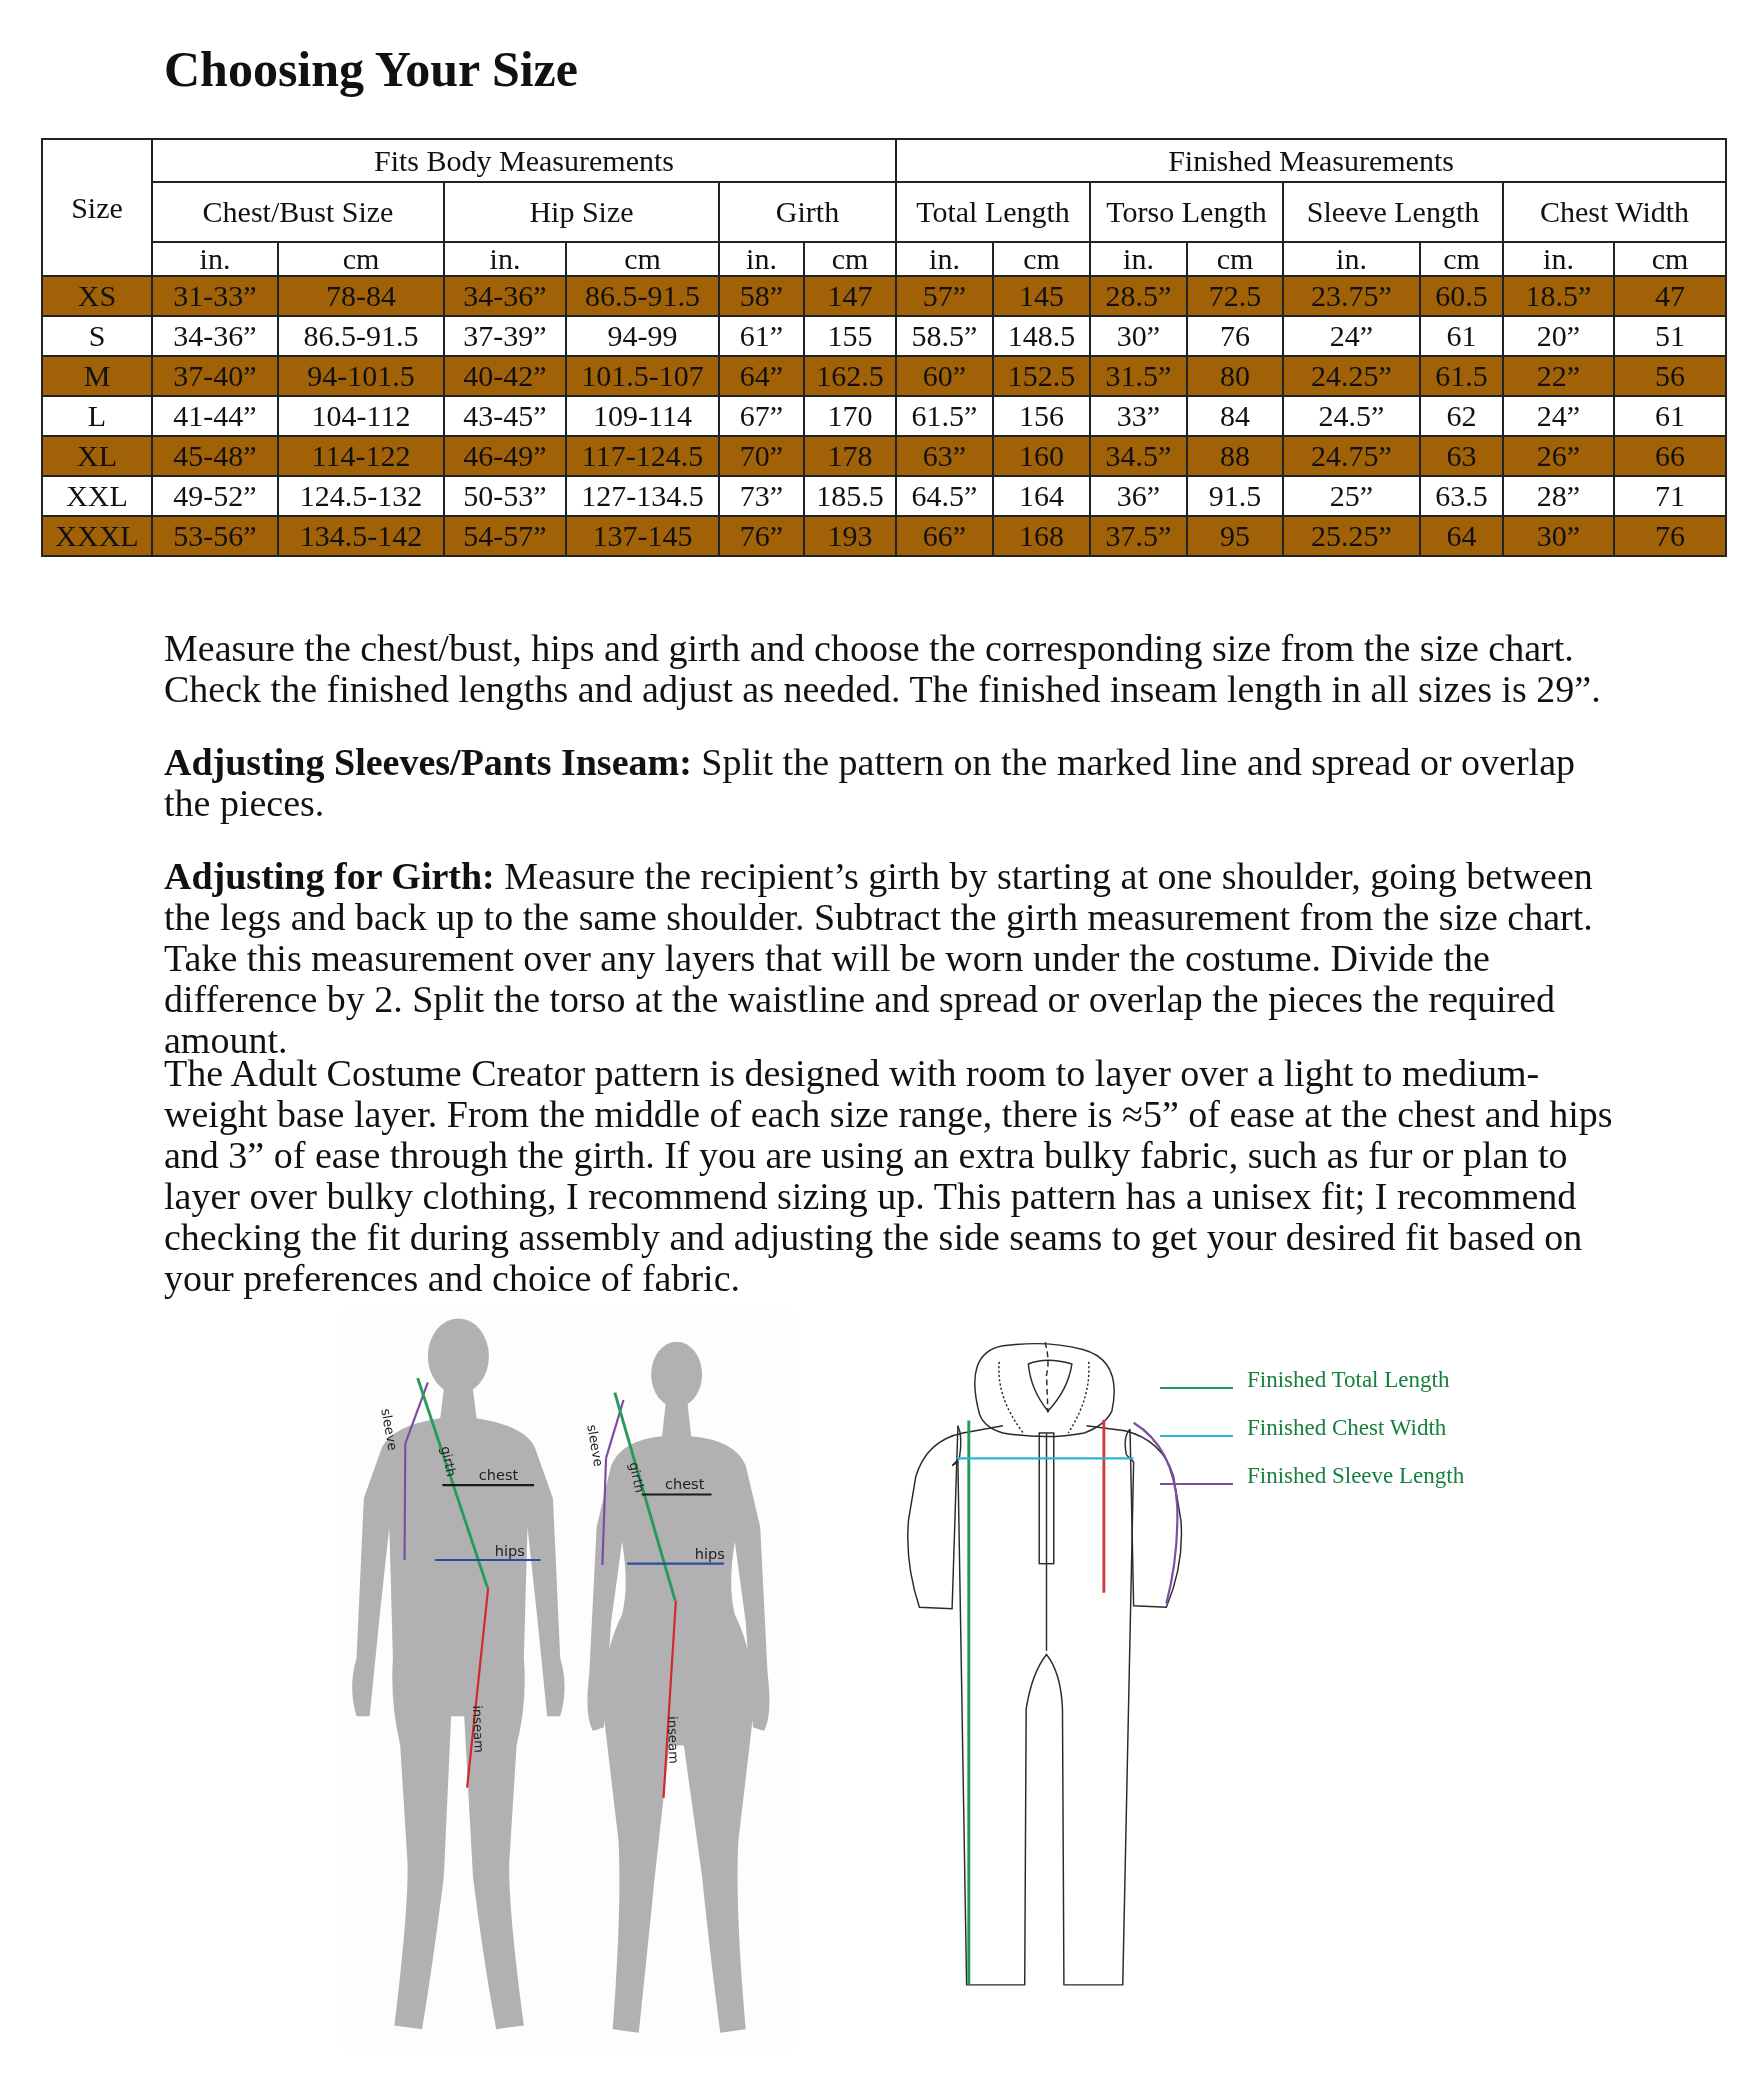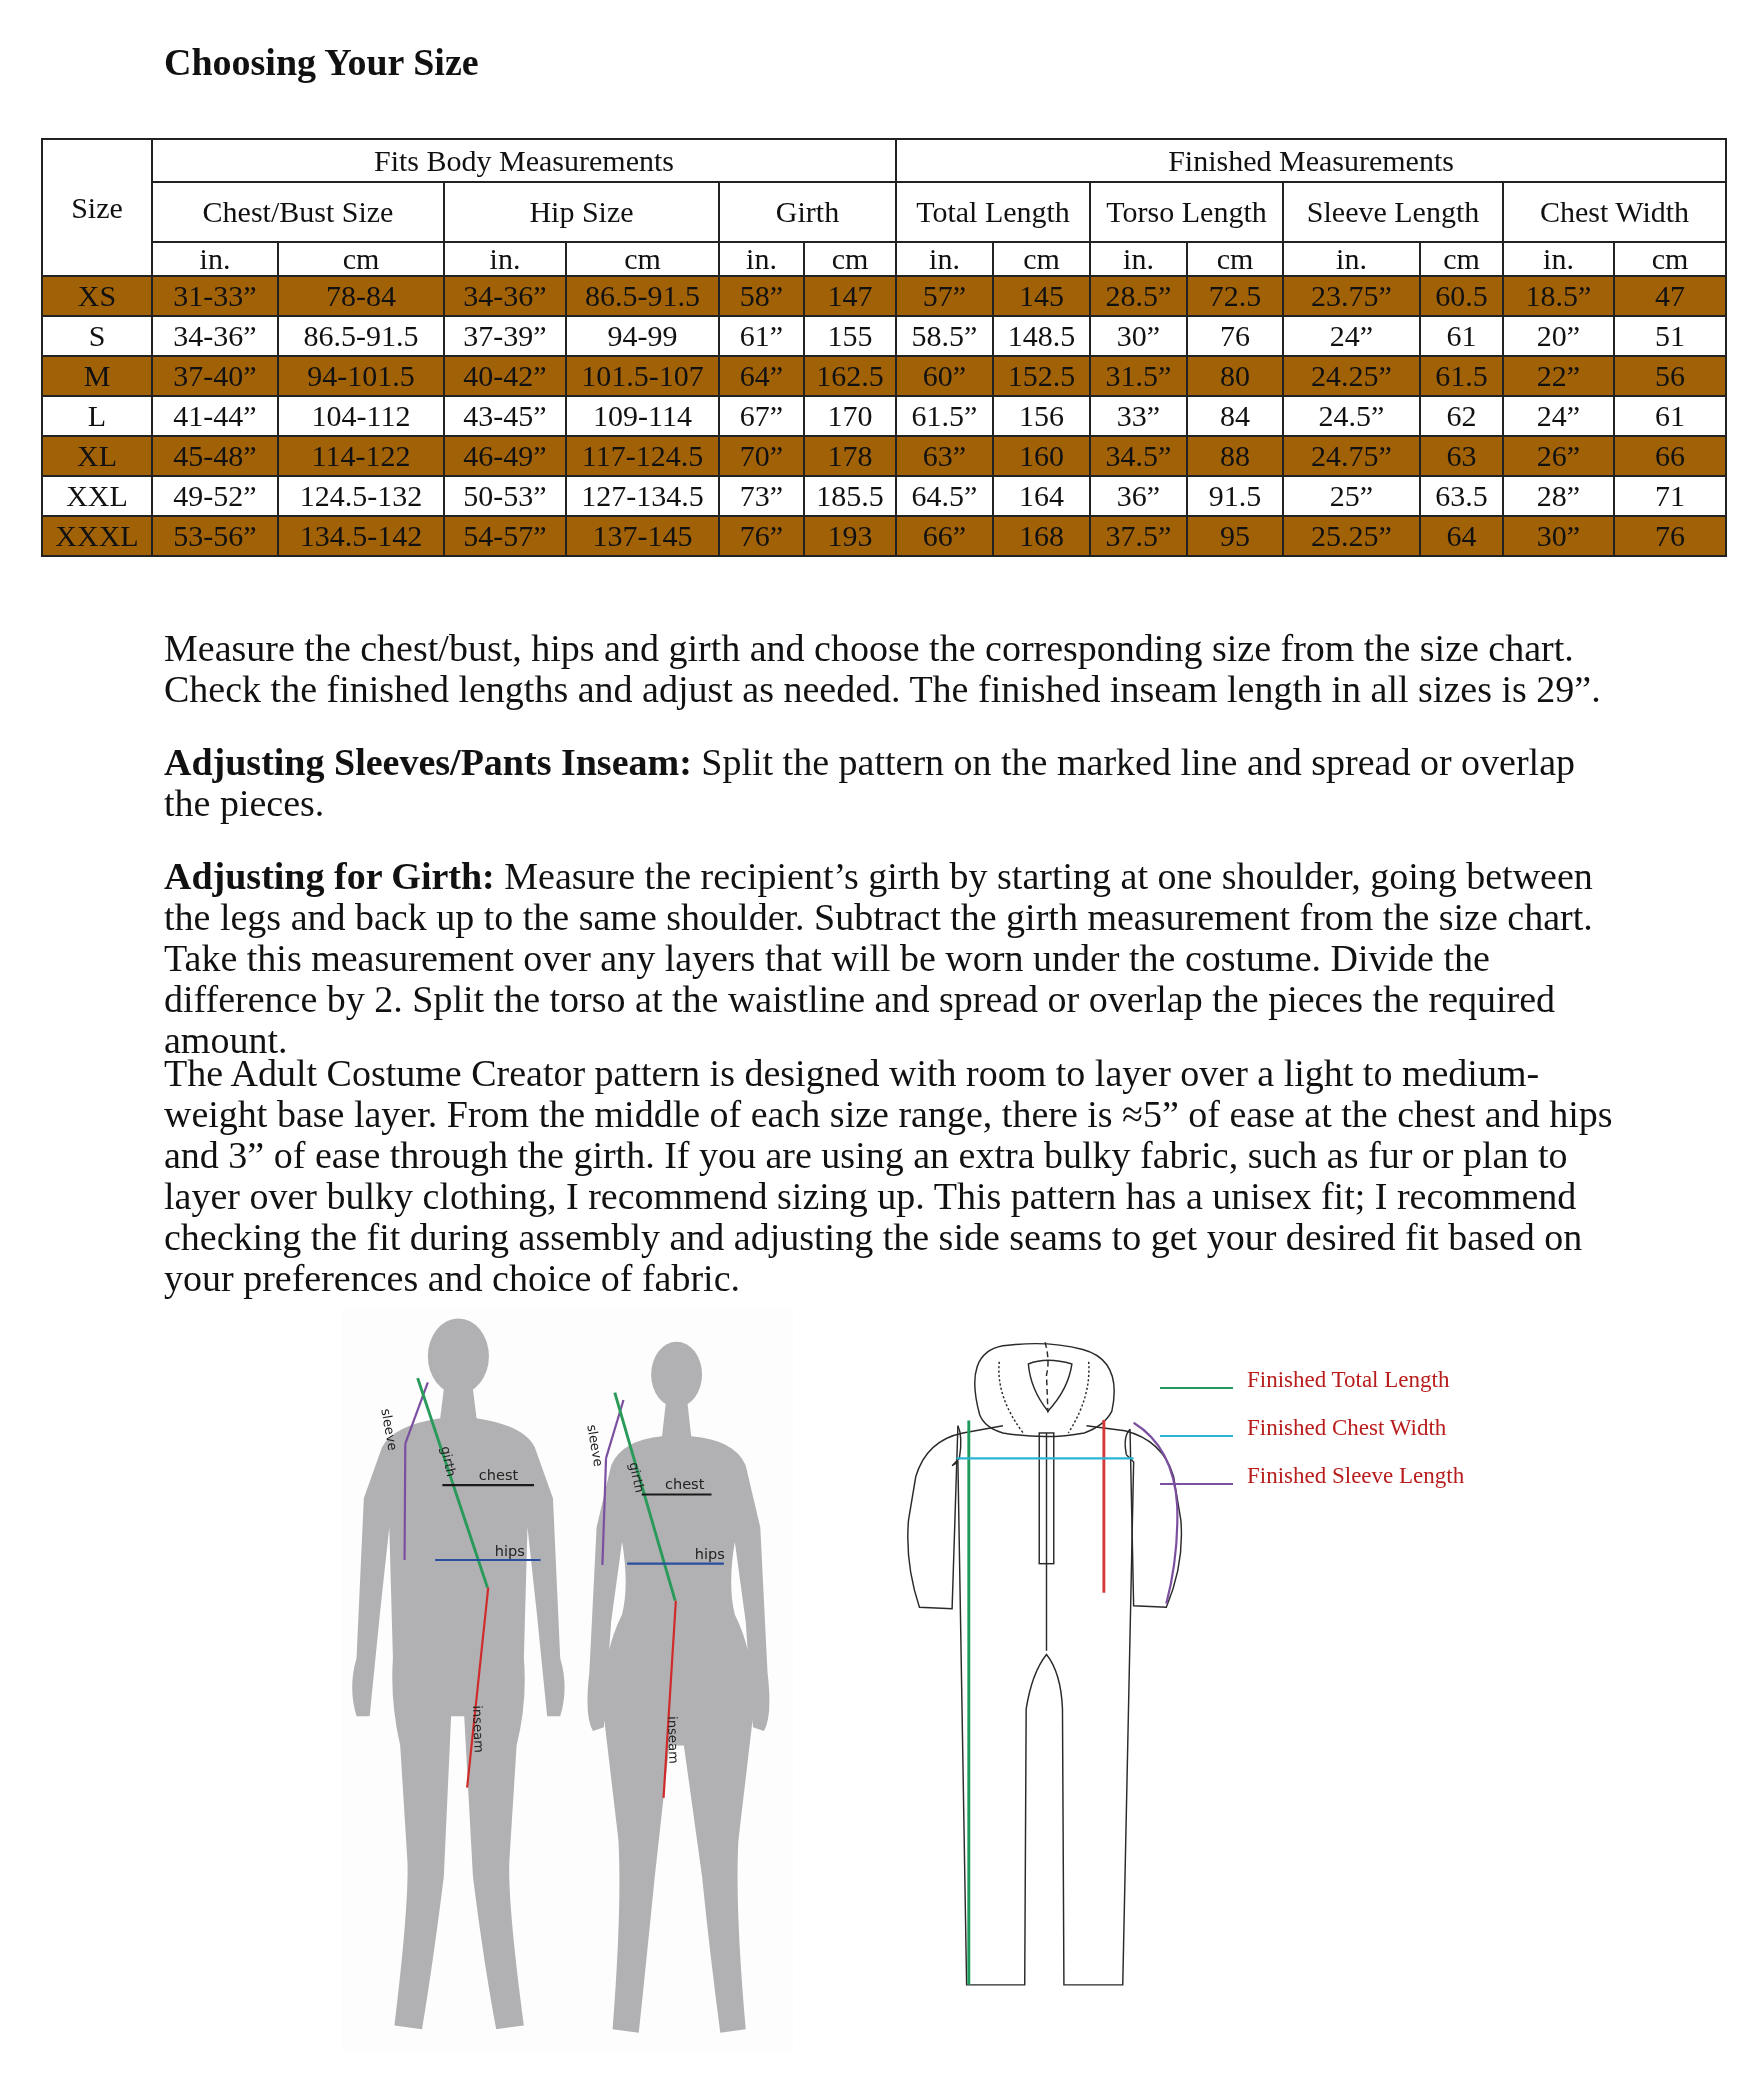--- a/index.html
+++ b/index.html
@@ -3,21 +3,21 @@
 <meta charset="utf-8">
 <style>
   html, body { margin: 0; padding: 0; background: #ffffff; }
   body {
     width: 1758px; height: 2077px; position: relative; overflow: hidden;
     font-family: "DejaVu Serif", "Liberation Serif", serif; color: #111;
   }
   .title {
     position: absolute; left: 164px; top: 40px;
     font-family: "Liberation Serif", "DejaVu Serif", serif;
-    font-weight: bold; font-size: 38px; letter-spacing: 0px; margin: 0;
+    font-weight: bold; font-size: 50px; letter-spacing: 0px; margin: 0;
   }
   
   table.size-chart {
     position: absolute; left: 41px; top: 138px; width: 1685px;
     border-collapse: collapse; table-layout: fixed;
     font-family: "Liberation Serif", "DejaVu Serif", serif;
     font-size: 30px; color: #111;
   }
   table.size-chart td, table.size-chart th {
     border: 2.2px solid #222; text-align: center; vertical-align: middle;
@@ -36,21 +36,21 @@
   }
   .body-text b { font-weight: bold; margin-top: 27px; }
   
   .figure-panel { position: absolute; left: 342px; top: 1309px; width: 451px; height: 742px; background: #fdfdfd; }
   .garment-panel { position: absolute; left: 894px; top: 1331px; width: 305px; height: 705px; }
   .legend { position: absolute; left: 1160px; top: 1367px; width: 364px; }
   .legend-item { position: relative; height: 48px; }
   .legend-swatch { position: absolute; left: 0; top: 19.6px; width: 73px; height: 2.9px; }
   .legend-label {
     position: absolute; left: 87px; top: 0; white-space: nowrap;
-    font-family: "Liberation Serif", "DejaVu Serif", serif; font-size: 23px; color: #b91c1c;
+    font-family: "Liberation Serif", "DejaVu Serif", serif; font-size: 23px; color: #15803d;
   }
   svg text { font-family: "DejaVu Sans", "Liberation Sans", sans-serif; }
 </style>
 </head>
 <body>
 
 <h1 class="title">Choosing Your Size</h1>
 
 <table class="size-chart">
   <colgroup>

